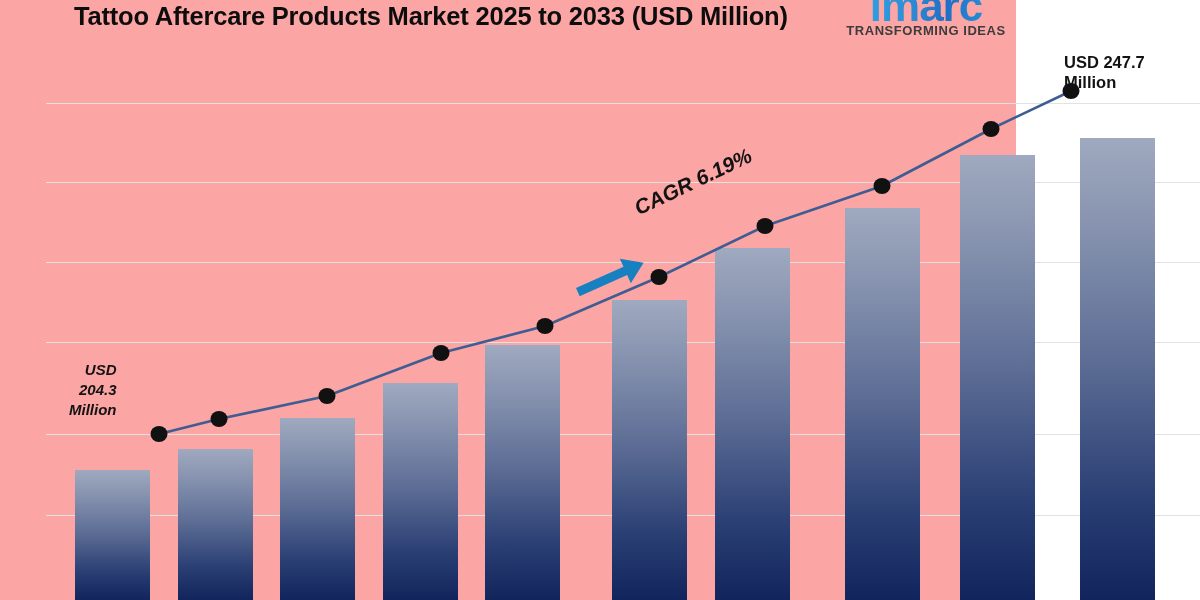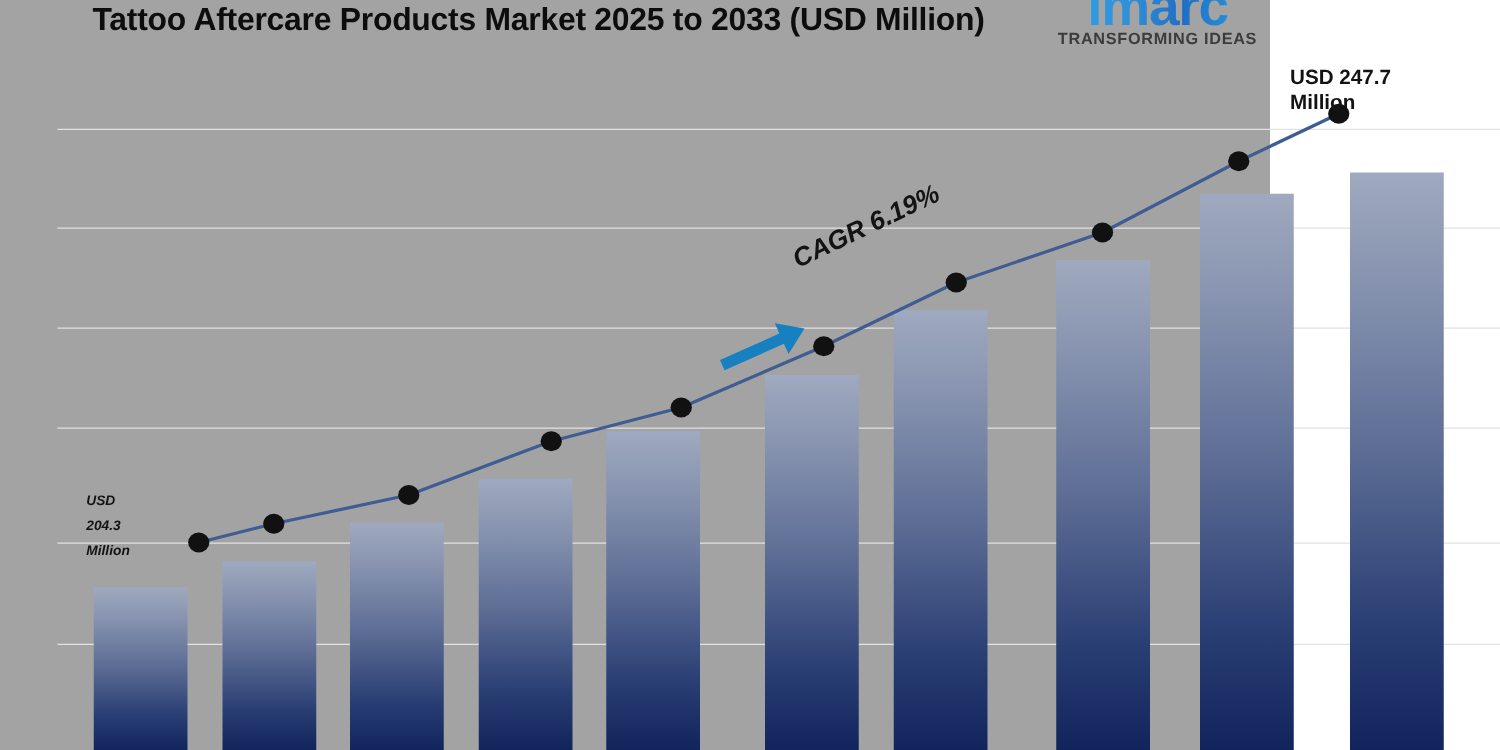--- a/index.html
+++ b/index.html
@@ -2,21 +2,21 @@
 <html><head>
 <meta charset="utf-8">
 <style>
   * { box-sizing: border-box; margin: 0; padding: 0; }
   html, body {
     width: 1200px; height: 600px;
     background: #ffffff;
     font-family: "Liberation Sans", sans-serif;
     overflow: hidden;
   }
-  #root { position: relative; width: 1016px; height: 600px; background: #a3a3a3; }
+  #root { position: relative; width: 1016px; height: 600px; background: #fca5a5; }
 
   
   .chart-title {
     position: absolute;
     left: 74px; top: 2px;
     font-size: 25.5px;
     font-weight: bold;
     color: #0d0d0d;
     letter-spacing: -0.2px;
     white-space: nowrap;
@@ -75,31 +75,32 @@
   .svg-layer {
     position: absolute;
     left: 0; top: 0;
     width: 1200px; height: 600px;
     pointer-events: none;
   }
 
   
   .label-left {
     position: absolute;
-    left: 69px; top: 391px;
-    font-size: 11px;
+    left: 69px; top: 360px;
+    font-size: 15px;
     font-weight: bold;
     font-style: italic;
     color: #131313;
     line-height: 20px;
     font-family: "Liberation Sans", sans-serif;
+    text-align: right;
   }
   .label-right {
     position: absolute;
-    left: 1032px; top: 52px;
+    left: 1064px; top: 52px;
     font-size: 16.5px;
     font-weight: bold;
     color: #131313;
     line-height: 20px;
     white-space: nowrap;
     font-family: "Liberation Sans", sans-serif;
   }
   .cagr-label {
     position: absolute;
     left: 641px; top: 196px;

